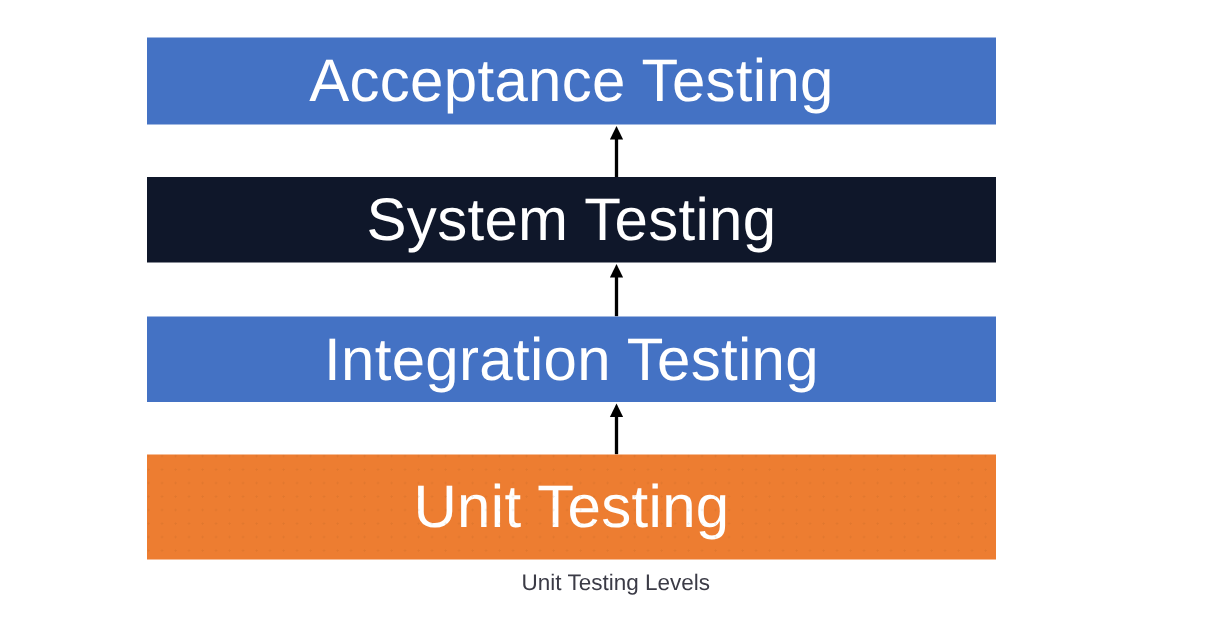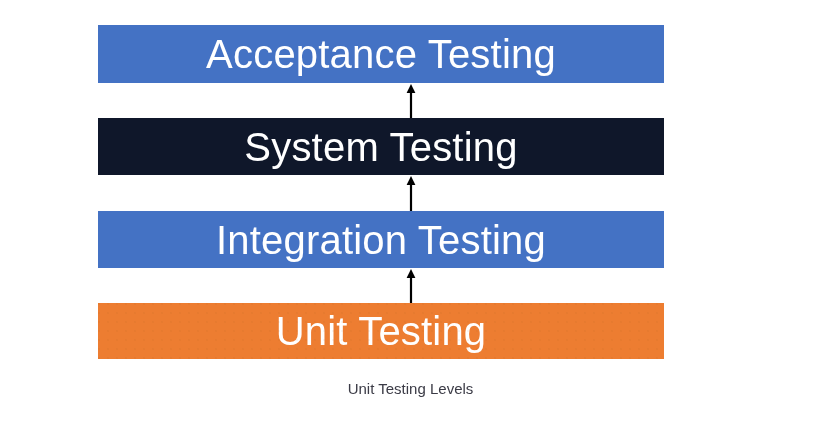--- a/index.html
+++ b/index.html
@@ -40,21 +40,21 @@
     letter-spacing: 0.2px;
     line-height: 1;
     white-space: nowrap;
     font-family: "Liberation Sans", "DejaVu Sans", sans-serif;
   }
 
   
   #box-acceptance  { top: 25px;  height: 58px; }
   #box-system      { top: 118px; height: 57px; }
   #box-integration { top: 211px; height: 57px; }
-  #box-unit        { top: 303px; height: 56px; }
+  #box-unit        { top: 303px; height: 70px; }
 
   
   #box-unit .texture {
     position: absolute;
     left: 0;
     top: 0;
     right: 0;
     bottom: 0;
     pointer-events: none;
     background-image:

